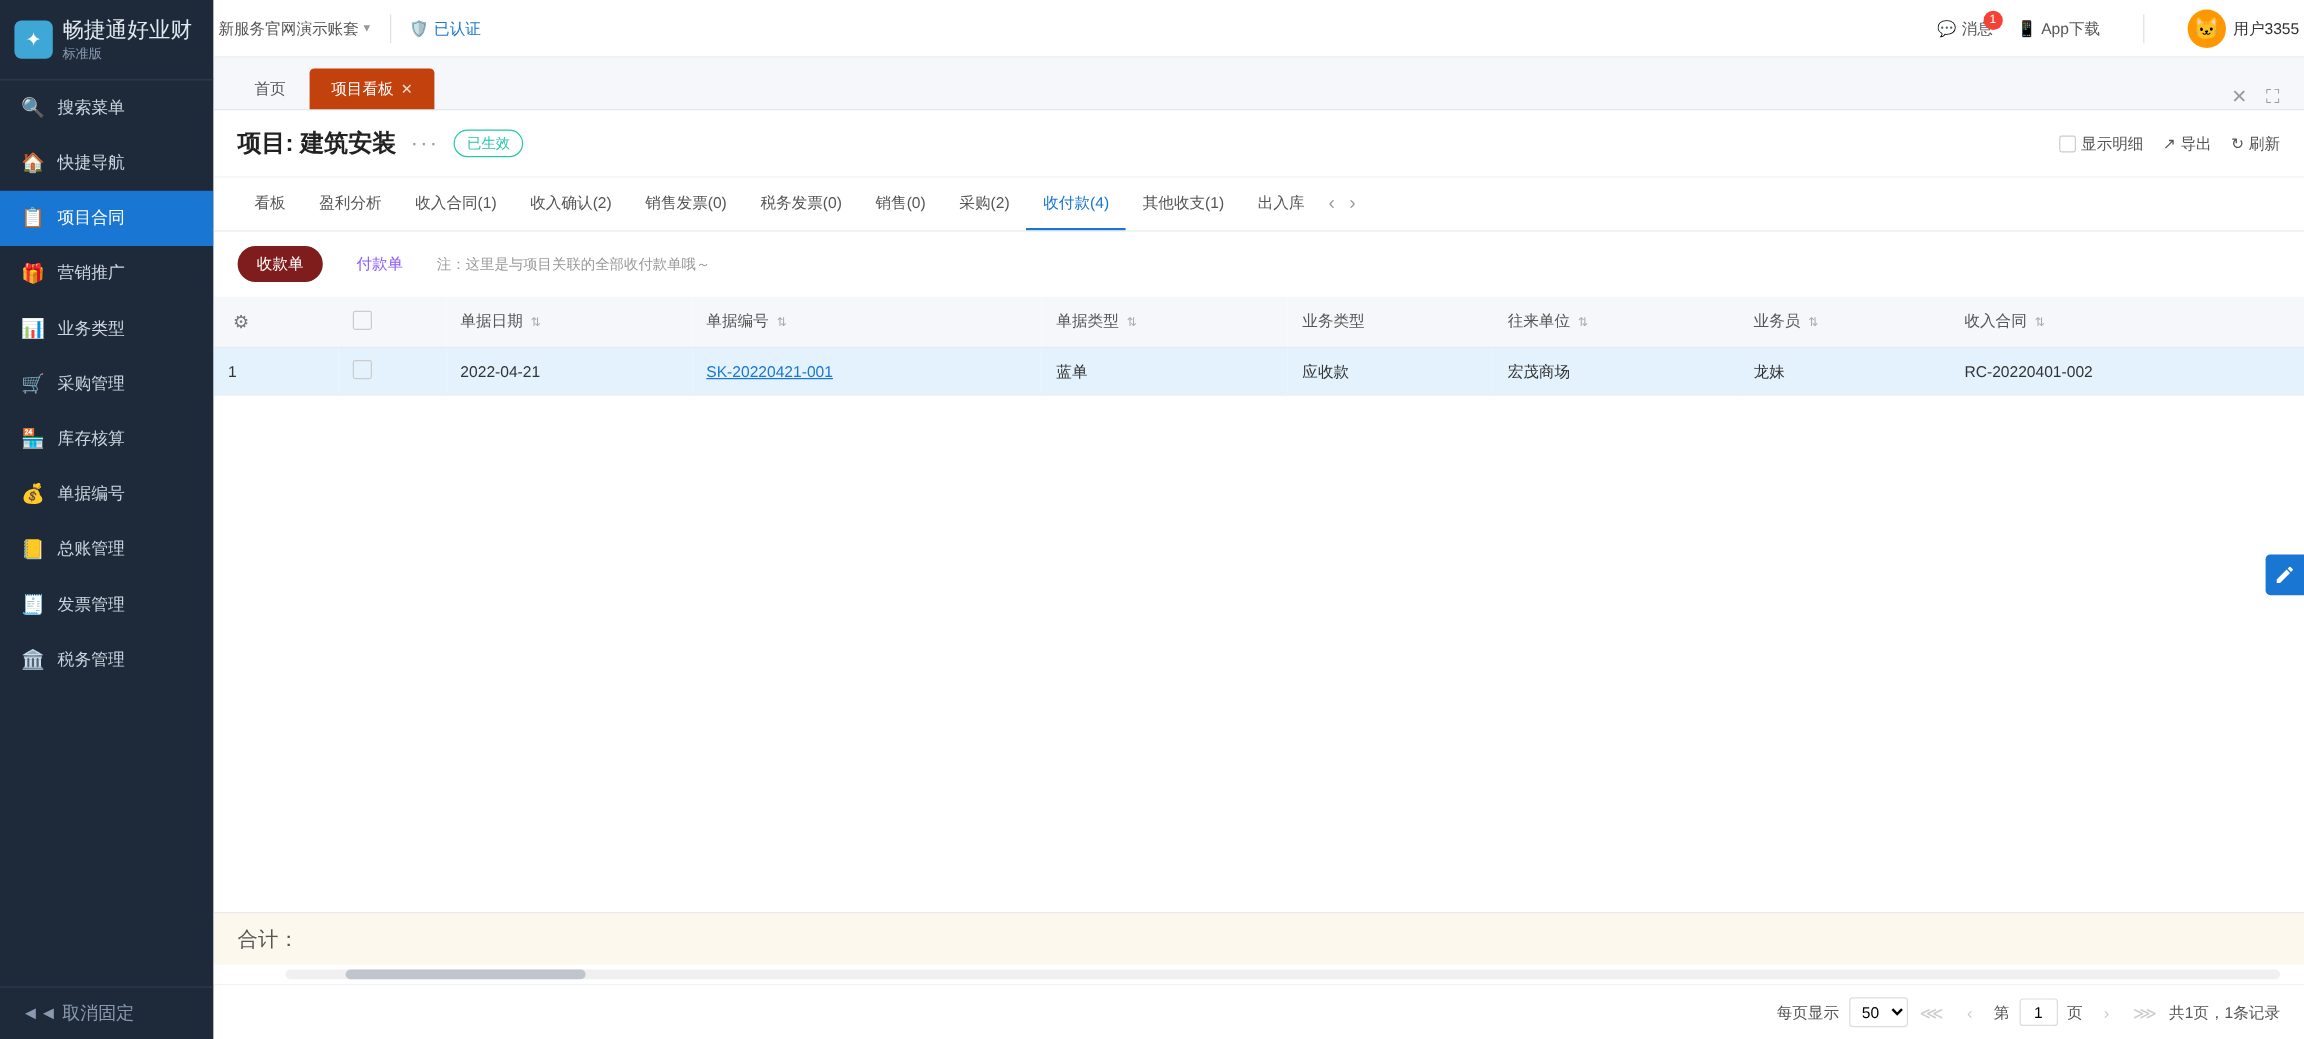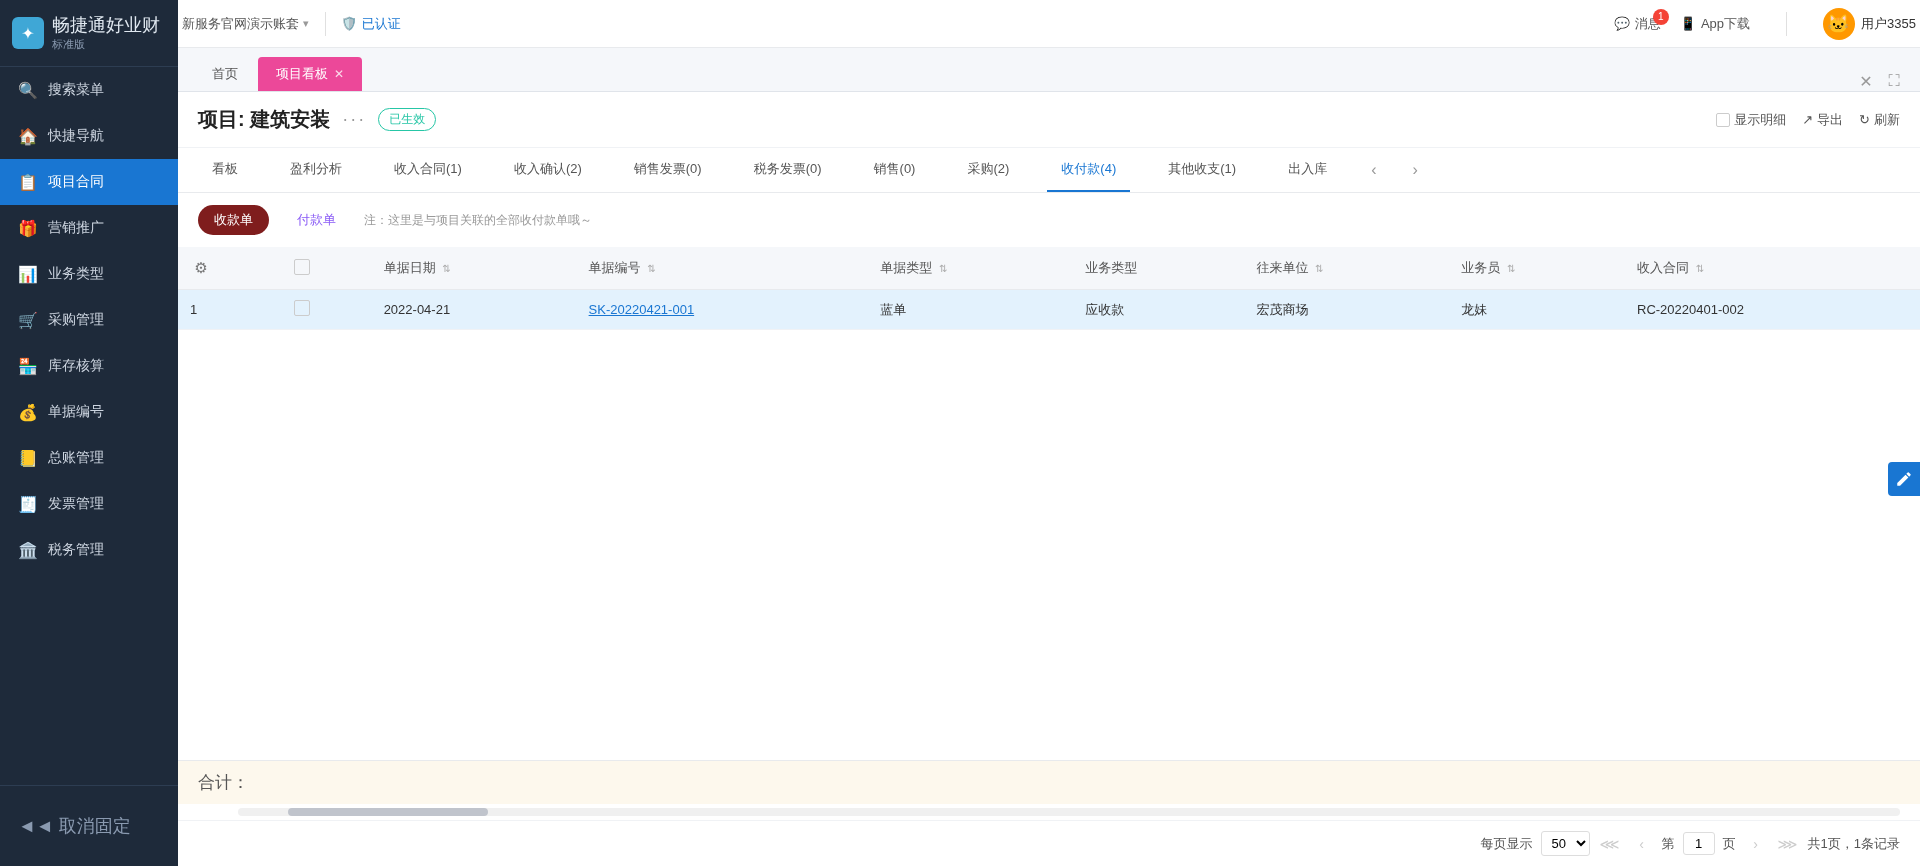--- a/index.html
+++ b/index.html
@@ -38,26 +38,26 @@
       align-items: center;
       padding: 13px 18px;
       cursor: pointer;
       transition: background 0.15s;
       color: #cdd5e0;
     }
     .sidebar-item.active { background: #1976d2; color: white; }
     .sidebar-item-icon { width: 20px; height: 20px; margin-right: 10px; display: flex; align-items: center; justify-content: center; font-size: 16px; flex-shrink: 0; }
     .sidebar-item-label { font-size: 14px; }
     .sidebar-bottom {
-      padding: 28px 18px;
+      padding: 12px 18px;
       border-top: 1px solid #2d3d52;
       display: flex; align-items: center;
       cursor: pointer;
       color: #8a9ab0;
-      font-size: 18px;
+      font-size: 15px;
     }
 
     
     .main {
       flex: 1;
       display: flex;
       flex-direction: column;
       background: #f0f2f5;
       overflow: hidden;
     }
@@ -128,21 +128,21 @@
     .tabbar-tab {
       padding: 8px 18px;
       cursor: pointer;
       font-size: 13px;
       color: #555;
       border-radius: 4px 4px 0 0;
       display: flex; align-items: center; gap: 6px;
       margin-right: 2px;
     }
     .tabbar-tab.active {
-      background: #ec4899;
+      background: #c2410c;
       color: white;
     }
     .tabbar-close { font-size: 12px; opacity: 0.8; }
 
     
     .content {
       flex: 1;
       background: white;
       overflow: hidden;
       display: flex;
@@ -177,21 +177,20 @@
     .window-btn { width: 20px; height: 20px; cursor: pointer; display: flex; align-items: center; justify-content: center; color: #999; font-size: 16px; }
 
     
     .subnav {
       display: flex;
       align-items: center;
       padding: 0 20px;
       border-bottom: 1px solid #e8eaed;
       overflow-x: auto;
       flex-shrink: 0;
-      gap: 24px;
     }
     .subnav::-webkit-scrollbar { display: none; }
     .subnav-item {
       padding: 12px 14px;
       cursor: pointer;
       font-size: 13px;
       color: #555;
       white-space: nowrap;
       border-bottom: 2px solid transparent;
       transition: all 0.15s;

